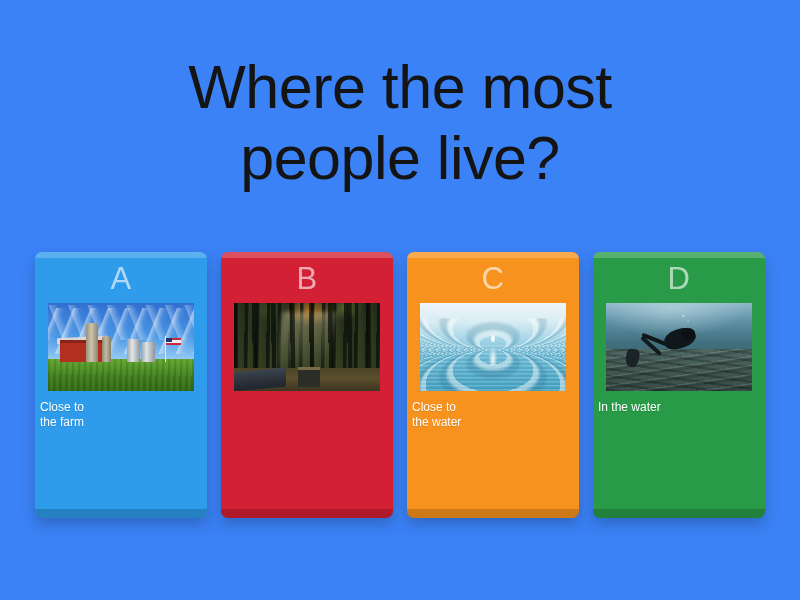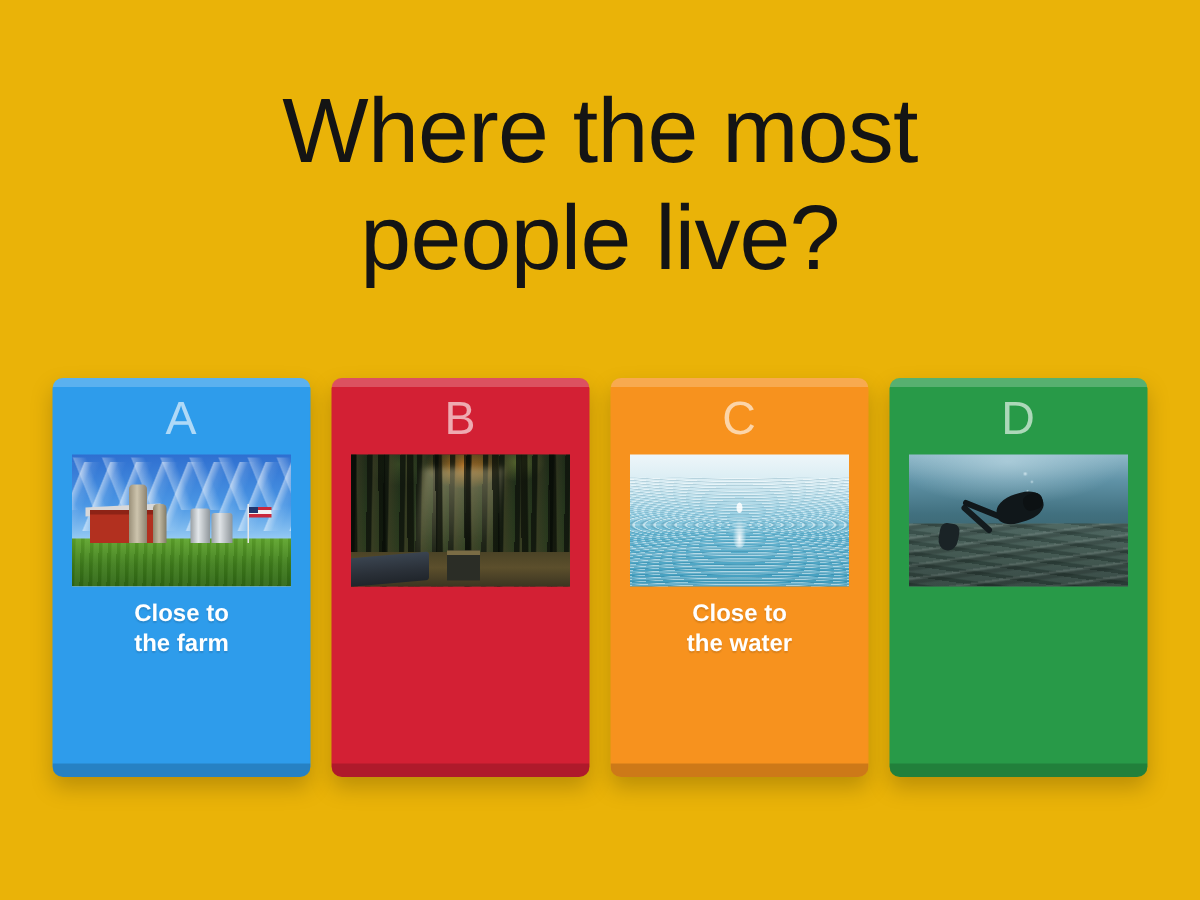--- a/index.html
+++ b/index.html
@@ -9,21 +9,21 @@
     height: 600px;
     background: #ffffff;
     font-family: "Liberation Sans", sans-serif;
     overflow: hidden;
   }
 
   .quiz-stage {
     position: relative;
     width: 800px;
     height: 600px;
-    background: #eab308;
+    background: #3b82f6;
   }
 
   
   .question-wrap {
     position: absolute;
     left: 0;
     top: 52px;
     width: 800px;
     text-align: center;
   }
@@ -100,23 +100,22 @@
     height: 88px;
     position: relative;
     overflow: hidden;
     background: #cfd8dc;
     flex: 0 0 auto;
   }
 
   .card-label {
     margin-top: 9px;
     width: 162px;
-    text-align: center;
-    font-size: 16px;
-    font-weight: bold;
+    font-size: 12px;
+    font-weight: normal;
     line-height: 1.28;
     color: #ffffff;
     white-space: pre-line;
     text-shadow: 0 1px 1px rgba(0,0,0,0.12);
   }
 
   
 
   
   .art-farm {
@@ -417,16 +416,17 @@
         <div class="haze"></div>
         <div class="seabed"></div>
         <div class="rocks"></div>
         <div class="bubbles"></div>
         <div class="diver-leg2"></div>
         <div class="diver-leg1"></div>
         <div class="diver-fin"></div>
         <div class="diver-body"></div>
         <div class="diver-tank"></div>
       </div>
+      <span class="card-label">In the water</span>
     </div>
 
   </div>
 </div>
 
 </body></html>

